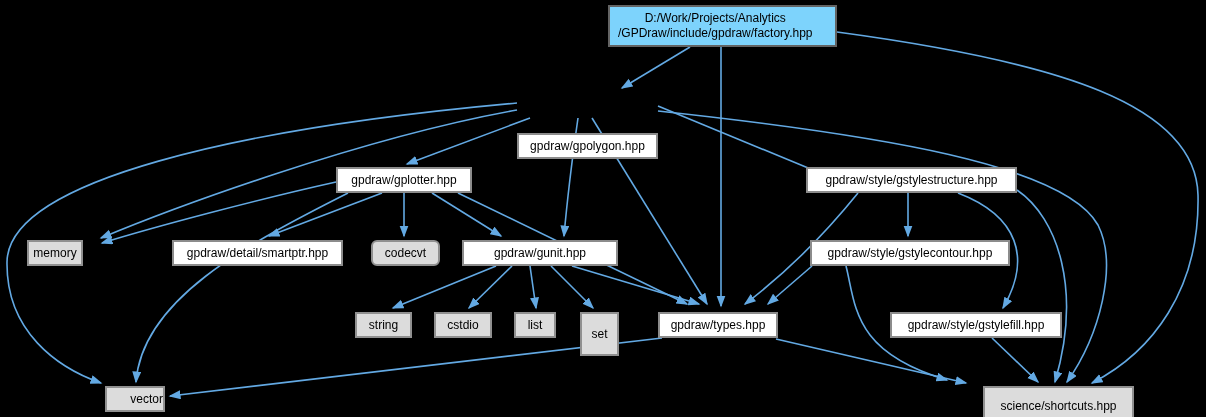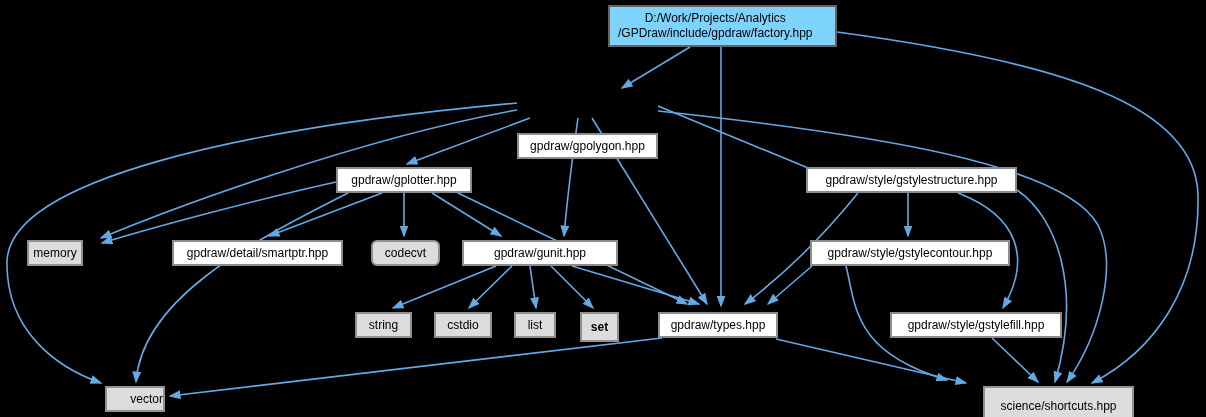--- a/index.html
+++ b/index.html
@@ -78,19 +78,19 @@
       <div class="node internal" style="left: 336px; top: 167px; width: 136px; height: 26px;"><span>gpdraw/gplotter.hpp</span></div>
       <div class="node internal" style="left: 806px; top: 167px; width: 211px; height: 26px;"><span>gpdraw/style/gstylestructure.hpp</span></div>
       <div class="node system" style="left: 27px; top: 240px; width: 56px; height: 26px;"><span>memory</span></div>
       <div class="node internal" style="left: 172px; top: 240px; width: 171px; height: 26px;"><span>gpdraw/detail/smartptr.hpp</span></div>
       <div class="node system" style="left: 371px; top: 240px; width: 69px; height: 26px; border-radius: 6px;"><span>codecvt</span></div>
       <div class="node internal" style="left: 462px; top: 240px; width: 156px; height: 26px;"><span>gpdraw/gunit.hpp</span></div>
       <div class="node internal" style="left: 810px; top: 240px; width: 200px; height: 26px;"><span>gpdraw/style/gstylecontour.hpp</span></div>
       <div class="node system" style="left: 355px; top: 312px; width: 57px; height: 26px;"><span>string</span></div>
       <div class="node system" style="left: 434px; top: 312px; width: 58px; height: 26px;"><span>cstdio</span></div>
       <div class="node system" style="left: 514px; top: 312px; width: 42px; height: 26px;"><span>list</span></div>
-      <div class="node system" style="left: 580px; top: 312px; width: 39px; height: 30px; font-weight: bold;"><span>set</span></div>
+      <div class="node system" style="left: 580px; top: 312px; width: 39px; height: 44px;"><span>set</span></div>
       <div class="node internal" style="left: 658px; top: 312px; width: 120px; height: 26px;"><span>gpdraw/types.hpp</span></div>
       <div class="node internal" style="left: 890px; top: 312px; width: 172px; height: 26px;"><span>gpdraw/style/gstylefill.hpp</span></div>
       <div class="node system" style="left: 105px; top: 386px; width: 60px; height: 26px; justify-content: flex-end;"><span>vector</span></div>
       <div class="node system" style="left: 943px; top: 386px; width: 151px; height: 41px; margin-left: 40px;"><span>science/shortcuts.hpp</span></div>
     </div>
 </div>
 
 </body></html>

